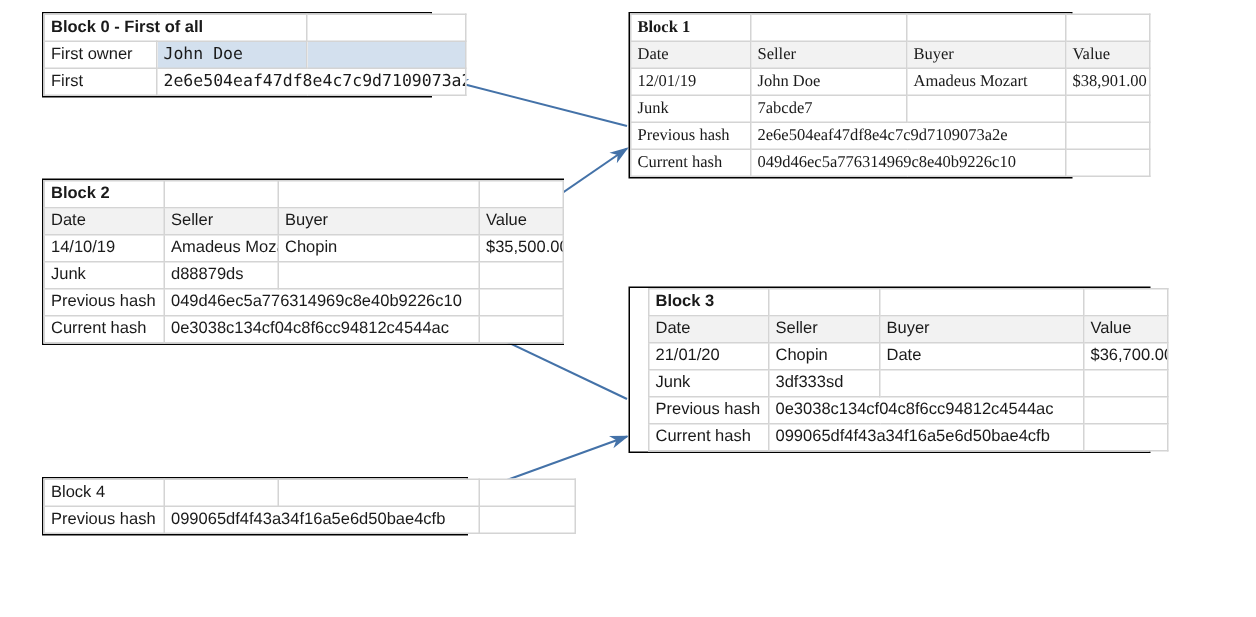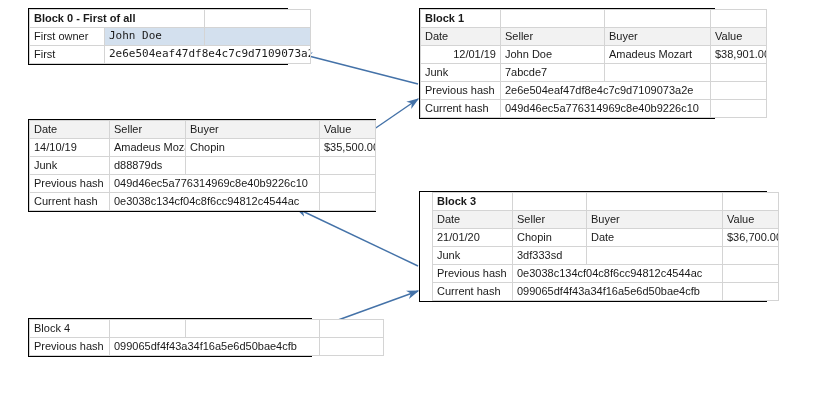--- a/index.html
+++ b/index.html
@@ -61,21 +61,21 @@
   td.title-plain {
     font-weight: normal;
   }
   td.hdr {
     background: #f2f2f2;
   }
   td.blank {
     background: #ffffff;
   }
   td.num {
-    text-align: right;
+    text-align: left;
     margin-top: 28px;
   }
   td.mono {
     font-family: "DejaVu Sans Mono", monospace;
     font-size: 10px;
     letter-spacing: 0px;
   }
   td.sel {
     background: #d3e0ee;
   }
@@ -83,21 +83,21 @@
     background: #d3e0ee;
     font-family: "DejaVu Sans Mono", monospace;
     font-size: 10px;
   }
   td.clip {
     overflow: hidden;
   }
 
   
   #block0 { left: 28px;  top: 8px;   width: 260px; }
-  #block1 { left: 419px; top: 8px;   width: 296px; }
+  #block1 { left: 419px; top: 8px;   width: 296px; font-family: Liberation Serif, serif; }
   #block2 { left: 28px;  top: 119px; width: 348px; }
   #block3 { left: 419px; top: 191px; width: 348px; padding-left: 12px; }
   #block4 { left: 28px;  top: 318px; width: 284px; }
 </style>
 </head>
 <body>
 
 <svg class="arrow-layer" width="837" height="411" viewBox="0 0 837 411">
   <defs>
     <marker id="ah" markerWidth="9" markerHeight="7" refX="8" refY="3.5" orient="auto" markerUnits="strokeWidth">
@@ -189,20 +189,26 @@
 <div class="block" id="block2">
   <table class="grid">
     <colgroup>
       <col style="width:80px">
         <col style="width:76px">
         <col style="width:134px">
         <col style="width:56px">
     </colgroup>
     <tbody>
       <tr>
+        <td class="title">Block 2</td>
+        <td class="blank"></td>
+        <td class="blank"></td>
+        <td class="blank"></td>
+      </tr>
+      <tr>
         <td class="hdr">Date</td>
         <td class="hdr">Seller</td>
         <td class="hdr">Buyer</td>
         <td class="hdr">Value</td>
       </tr>
       <tr>
         <td>14/10/19</td>
         <td class="clip">Amadeus Mozart</td>
         <td>Chopin</td>
         <td class="num">$35,500.00</td>

